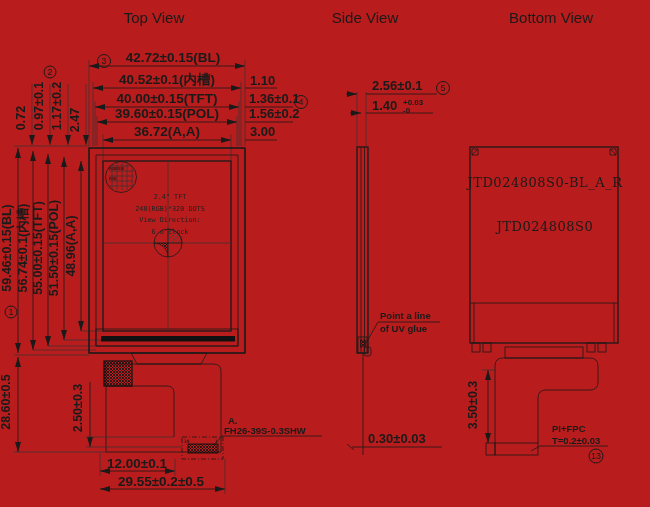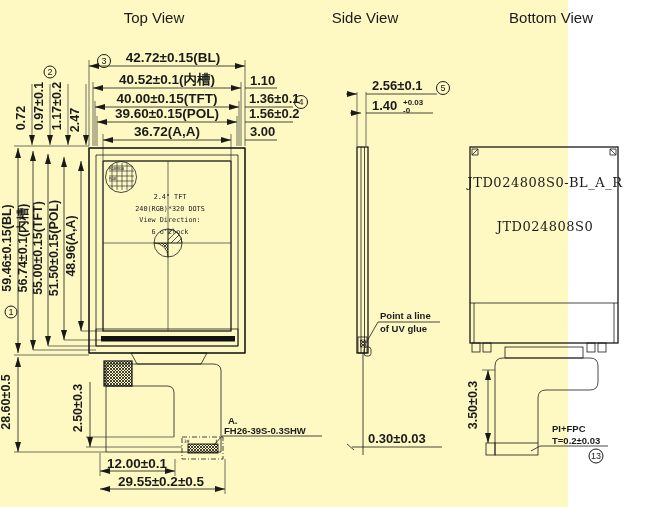--- a/index.html
+++ b/index.html
@@ -1,16 +1,16 @@
 <!DOCTYPE html>
 <html><head>
 <meta charset="utf-8">
 <style>
   html,body { margin:0; padding:0; background:#ffffff; }
-  .stage { width:568px; height:507px; background:#fef9c3; position:relative; font-family:"Liberation Sans",sans-serif; }
+  .stage { width:650px; height:507px; background:#b91c1c; position:relative; font-family:"Liberation Sans",sans-serif; }
   svg text { fill:#1a1a1a; }
   .title  { font:15px "Liberation Sans",sans-serif; text-anchor:middle; }
   .dt     { font-weight:bold; font-size:13.5px; font-family:"Liberation Sans",sans-serif; text-anchor:middle; }
   .dts    { font-weight:bold; font-size:13px; font-family:"Liberation Sans",sans-serif; text-anchor:start; }
   .rot    { font-weight:bold; font-size:12.5px; font-family:"Liberation Sans",sans-serif; text-anchor:middle; }
   .mkt    { font-size:9px; font-family:"Liberation Sans",sans-serif; text-anchor:middle; }
   .tol    { font-weight:bold; font-size:8px; font-family:"Liberation Sans",sans-serif; text-anchor:start; }
   .note   { font-weight:bold; font-size:9.5px; font-family:"Liberation Sans",sans-serif; text-anchor:start; }
   .panel  { font-size:6.8px; font-family:"DejaVu Sans Mono",monospace; text-anchor:middle; fill:#222; }
   .pix    { font-size:4.2px; font-family:"DejaVu Sans Mono",monospace; text-anchor:start; fill:#111; }

